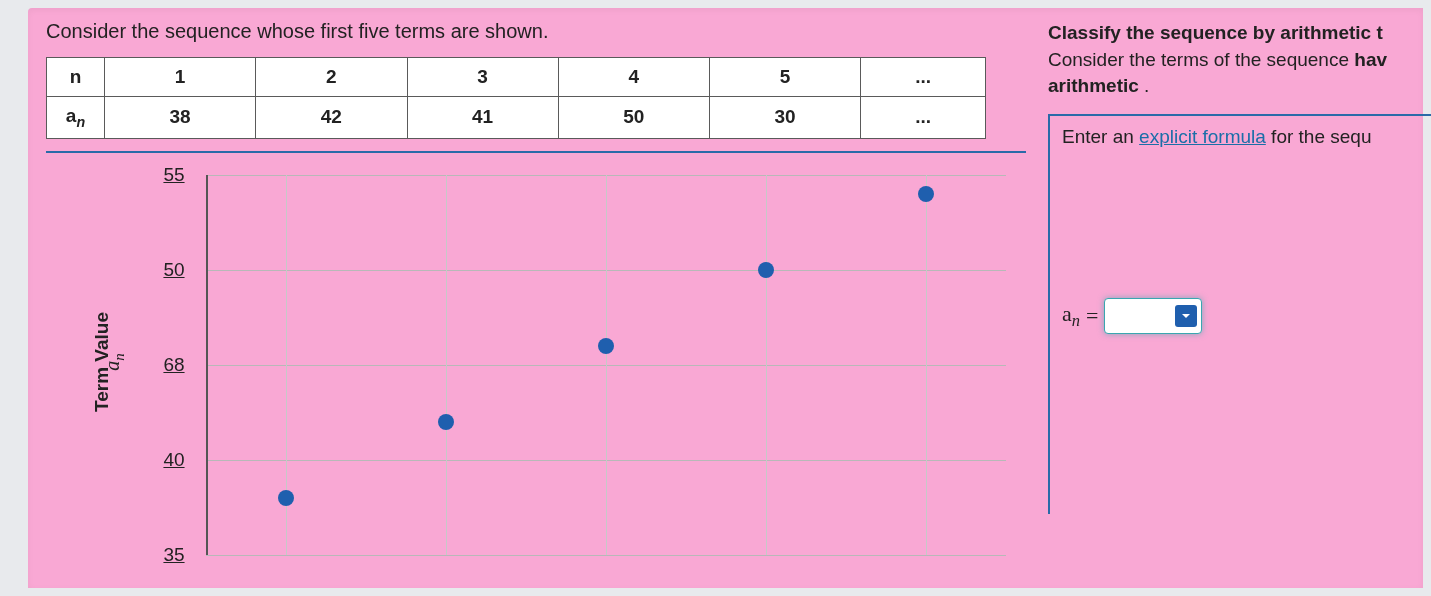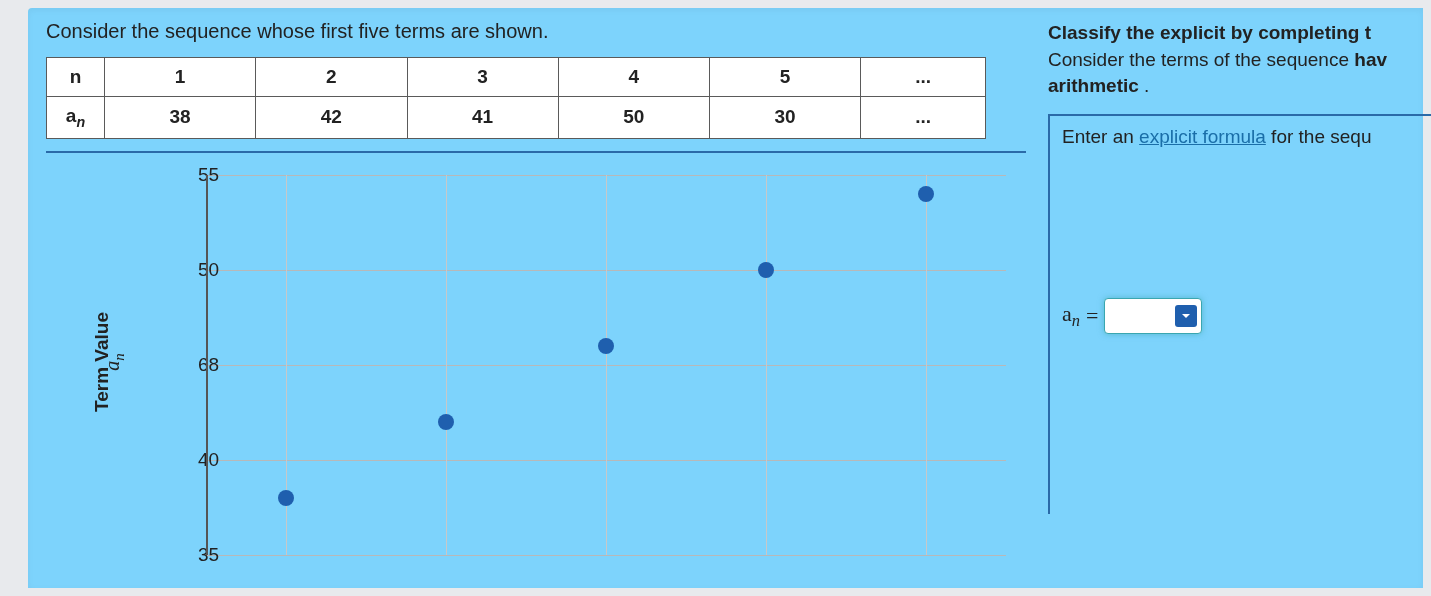--- a/index.html
+++ b/index.html
@@ -6,21 +6,21 @@
   body {
     font-family: Arial, Helvetica, sans-serif;
     background: #e8eaed;
     width: 1431px;
     height: 596px;
     overflow: hidden;
     position: relative;
     color: #222;
   }
   .page {
-    background: #7dd3fc;
+    background: #f9a8d4;
     margin: 8px 8px 0 28px;
     padding: 12px 0 0 18px;
     height: 580px;
     border-radius: 4px 0 0 0;
     position: relative;
     box-shadow: inset 0 2px 6px rgba(0,0,0,0.05);
   }
   .left-col {
     width: 980px;
     float: left;
@@ -108,27 +108,28 @@
     width: 1px;
     background: #c8c8c8;
   }
   .axis-y {
     position: absolute;
     top: 0; height: 100%;
     width: 2px; background: #555; left: 0;
   }
   .tick-label {
     position: absolute;
-    right: 768px;
+    right: 812px;
     width: 40px;
-    text-align: left;
+    text-align: center;
     font-size: 19px;
     color: #222;
     transform: translateY(-50%);
     font-weight: 400;
+    text-decoration: underline;
   }
   .pt {
     position: absolute;
     width: 16px; height: 16px;
     border-radius: 50%;
     background: #1f5fae;
     transform: translate(-50%, -50%);
   }
   
   .right-col p {
@@ -242,21 +243,21 @@
           <div class="pt" style="left: 240px; top: 247px;"></div>
           <div class="pt" style="left: 400px; top: 171px;"></div>
           <div class="pt" style="left: 560px; top: 95px;"></div>
           <div class="pt" style="left: 720px; top: 19px;"></div>
         </div>
     </div>
   </div>
 
   <div class="right-col">
     <p>
-      <span class="bold">Classify the explicit by completing t</span>
+      <span class="bold">Classify the sequence by arithmetic t</span>
     </p>
     <p>
       <span>Consider the terms of the sequence </span><span class="bold">hav</span>
     </p>
     <p>
       <span class="bold">arithmetic</span><span> .</span>
     </p>
 
     <div class="right-divider"></div>
     <div class="answer-region">

